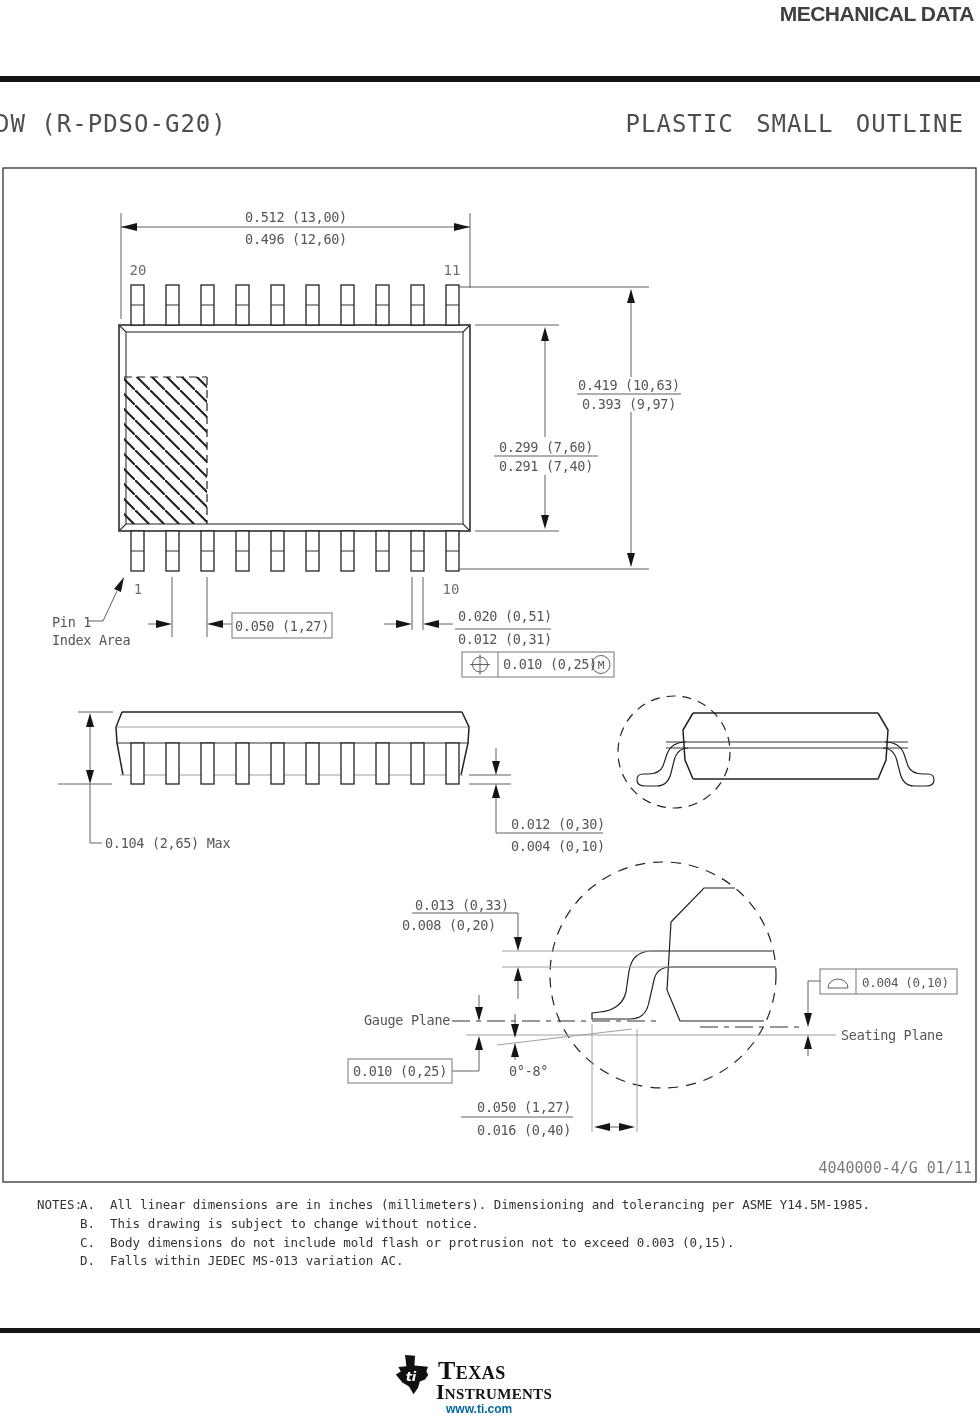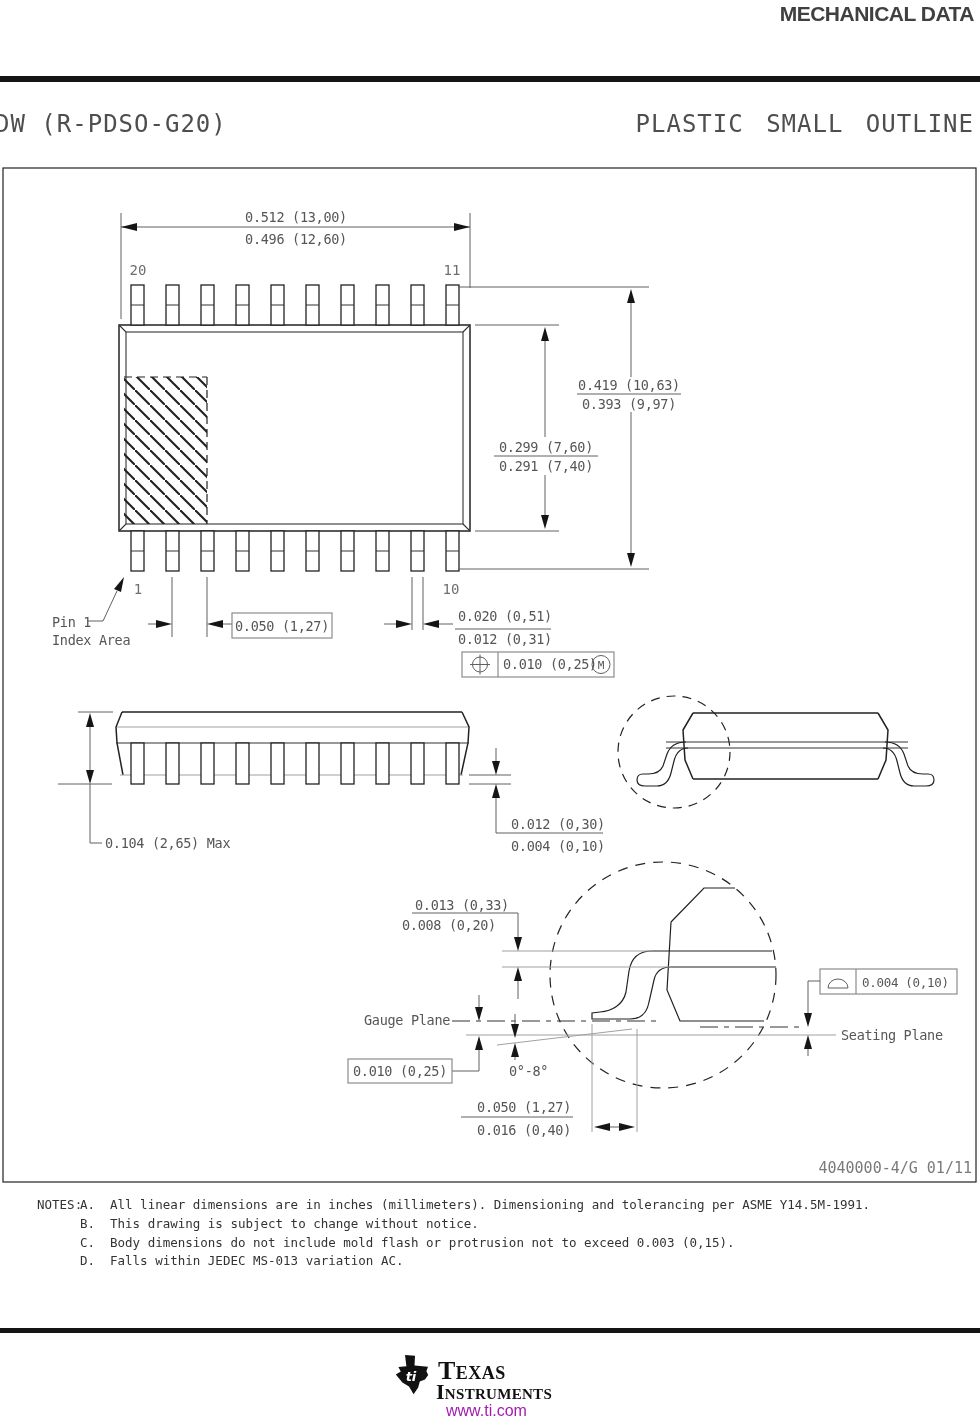--- a/index.html
+++ b/index.html
@@ -6,21 +6,21 @@
   .page{position:relative;width:980px;height:1421px;background:#fff;overflow:hidden;
         font-family:"DejaVu Sans Mono",monospace;}
   .abs{position:absolute;}
   .doc-title{top:2px;right:6px;font-family:"Liberation Sans",sans-serif;font-weight:bold;
              font-size:21px;letter-spacing:-0.5px;color:#404040;}
   .rule{left:0;width:980px;background:#141414;}
   .rule1{top:76px;height:6px;}
   .rule2{top:1328px;height:5px;}
   .cadtitle{top:110px;font-size:24px;color:#4e4e4e;letter-spacing:1px;white-space:nowrap;}
   .cad-left{left:-5px;}
-  .cad-right{right:6px;word-spacing:7px;}
+  .cad-right{right:16px;word-spacing:7px;}
   svg{position:absolute;left:0;top:0;}
   svg text{font-family:"DejaVu Sans Mono",monospace;}
   .d{font-size:13.5px;fill:#565656;letter-spacing:-0.3px;}
   .p{font-size:14px;fill:#6e6e6e;}
   .dn{font-size:15px;fill:#7a7a7a;}
   .k{stroke:#222;fill:none;stroke-width:1.5;}
   .k1{stroke:#222;fill:none;stroke-width:1.2;}
   .k2{stroke:#333;fill:none;stroke-width:1.1;}
   .g{stroke:#a0a0a0;fill:none;stroke-width:1;}
   .dim{stroke:#606060;fill:none;stroke-width:1;}
@@ -29,21 +29,21 @@
   .pin{fill:#fff;stroke:#222;stroke-width:1.3;}
   .notes{top:1193px;left:0;width:980px;font-size:12.5px;color:#333;}
   .notes-label{position:absolute;left:15px;top:4px;margin-left:22px;}
   .note-row{position:absolute;left:80px;white-space:nowrap;}
   .note-id{display:inline-block;width:30px;}
   .brand{font-family:"Liberation Serif",serif;font-weight:bold;color:#111;
          font-variant:small-caps;line-height:1;white-space:nowrap;}
   .brand-top{left:430px;top:1358px;font-size:26px;letter-spacing:0.5px;margin-left:8px;}
   .brand-bottom{left:436px;top:1381px;font-size:22px;letter-spacing:0.3px;}
   .ti-url{left:446px;top:1402px;font-family:"Liberation Sans",sans-serif;
-          font-weight:normal;font-size:16px;color:#a21caf;}
+          font-weight:bold;font-size:12px;color:#0369a1;}
   .ti-icon{left:395px;top:1354px;}
   .mono-ti{font-family:"DejaVu Sans",sans-serif;font-style:italic;font-weight:bold;
            font-size:13px;fill:#fff;}
 </style>
 </head>
 <body>
 
 <div class="page">
 
   <div class="abs doc-title">MECHANICAL DATA</div>
@@ -264,21 +264,21 @@
         <polygon class="ah" points="808,1027 804,1013 812,1013"></polygon>
         <polygon class="ah" points="808,1035 804,1049 812,1049"></polygon>
       </g>
     </g>
 
     <text class="dn" x="972" y="1173" text-anchor="end">4040000-4/G 01/11</text>
   </svg>
 
   <div class="abs notes">
     <span class="notes-label">NOTES:</span>
-    <div class="note-row" style="top:4px"><span class="note-id">A.</span><span>All linear dimensions are in inches (millimeters). Dimensioning and tolerancing per ASME Y14.5M-1991.</span></div>
+    <div class="note-row" style="top:4px"><span class="note-id">A.</span><span>All linear dimensions are in inches (millimeters). Dimensioning and tolerancing per ASME Y14.5M-1985.</span></div>
     <div class="note-row" style="top:23px"><span class="note-id">B.</span><span>This drawing is subject to change without notice.</span></div>
     <div class="note-row" style="top:42px"><span class="note-id">C.</span><span>Body dimensions do not include mold flash or protrusion not to exceed 0.003 (0,15).</span></div>
     <div class="note-row" style="top:60px"><span class="note-id">D.</span><span>Falls within JEDEC MS-013 variation AC.</span></div>
   </div>
 
   <div class="abs rule rule2"></div>
   <svg class="abs ti-icon" width="34" height="41" viewBox="0 0 34 41" style="left:395px;top:1354px">
     <path d="M10 1 L20 1.8 L19.5 11.5 L33 12.8 L31.4 17.3 L33.2 21 L30 25.6 L24.8 27.6 L23.2 33.4 L18.6 40.2 L14 32.4 L7.4 28.4 L0.8 20.6 L5.8 17.4 L3.4 13 L11.4 12.2 Z" fill="#111"></path>
     <text class="mono-ti" x="16" y="27" text-anchor="middle">ti</text>
   </svg>

